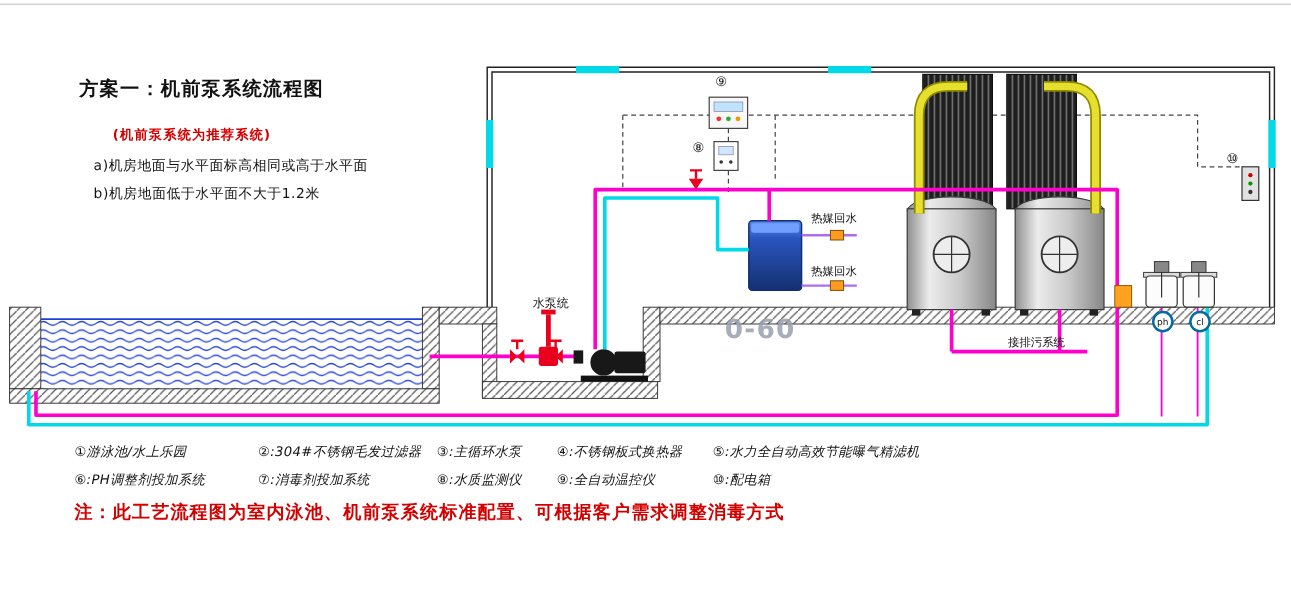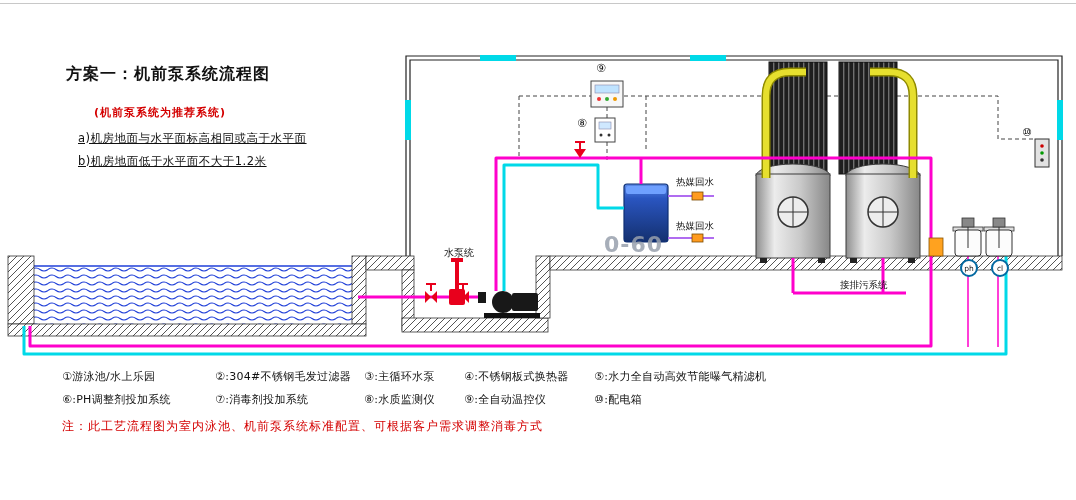--- a/index.html
+++ b/index.html
@@ -4,31 +4,31 @@
 <style>
   html,body{margin:0;padding:0;background:#fff;}
   .stage{
     position:relative;width:1076px;height:500px;background:#ffffff;overflow:hidden;
     font-family:"DejaVu Sans","Liberation Sans",sans-serif;color:#111;
   }
   .abs{position:absolute;white-space:nowrap;}
   .topline{position:absolute;top:3px;left:0;width:100%;height:1px;background:#c8c8c8;}
   .title{font-size:16px;font-weight:bold;letter-spacing:1px;}
   .subtitle{font-size:11px;font-weight:bold;color:#d40000;letter-spacing:1px;}
-  .hnote{font-size:11.5px;letter-spacing:.5px;text-decoration:underline;}
+  .hnote{font-size:11.5px;letter-spacing:.5px;}
   .diag-label{font-size:10px;color:#111;}
   .small-label{font-size:9.5px;color:#111;}
   .marker{font-size:11px;color:#111;}
-  .watermark{font-size:22px;font-weight:bold;color:#98a0ad;opacity:.85;letter-spacing:1px;}
+  .watermark{font-size:22px;font-weight:bold;color:#98a0ad;opacity:.85;letter-spacing:1px;margin-top:31px;}
   .circle-label{
     position:absolute;width:14px;height:14px;border:2px solid #0369a1;border-radius:50%;
     font-size:7.5px;display:flex;align-items:center;justify-content:center;background:#fff;color:#111;
   }
-  .lg{position:absolute;font-size:11px;color:#111;white-space:nowrap;letter-spacing:.3px;}
-  .foot{position:absolute;font-size:12px;font-weight:normal;color:#d40000;letter-spacing:1px;white-space:nowrap;}
+  .lg{position:absolute;font-size:11px;color:#111;white-space:nowrap;letter-spacing:.3px;font-style:italic;}
+  .foot{position:absolute;font-size:15px;font-weight:bold;color:#d40000;letter-spacing:1px;white-space:nowrap;}
   svg{position:absolute;left:0;top:0;}
 </style>
 </head>
 <body>
 
 <div class="stage">
   <div class="topline"></div>
 
   <svg width="1076" height="500" viewBox="0 0 1076 500">
     <defs>

